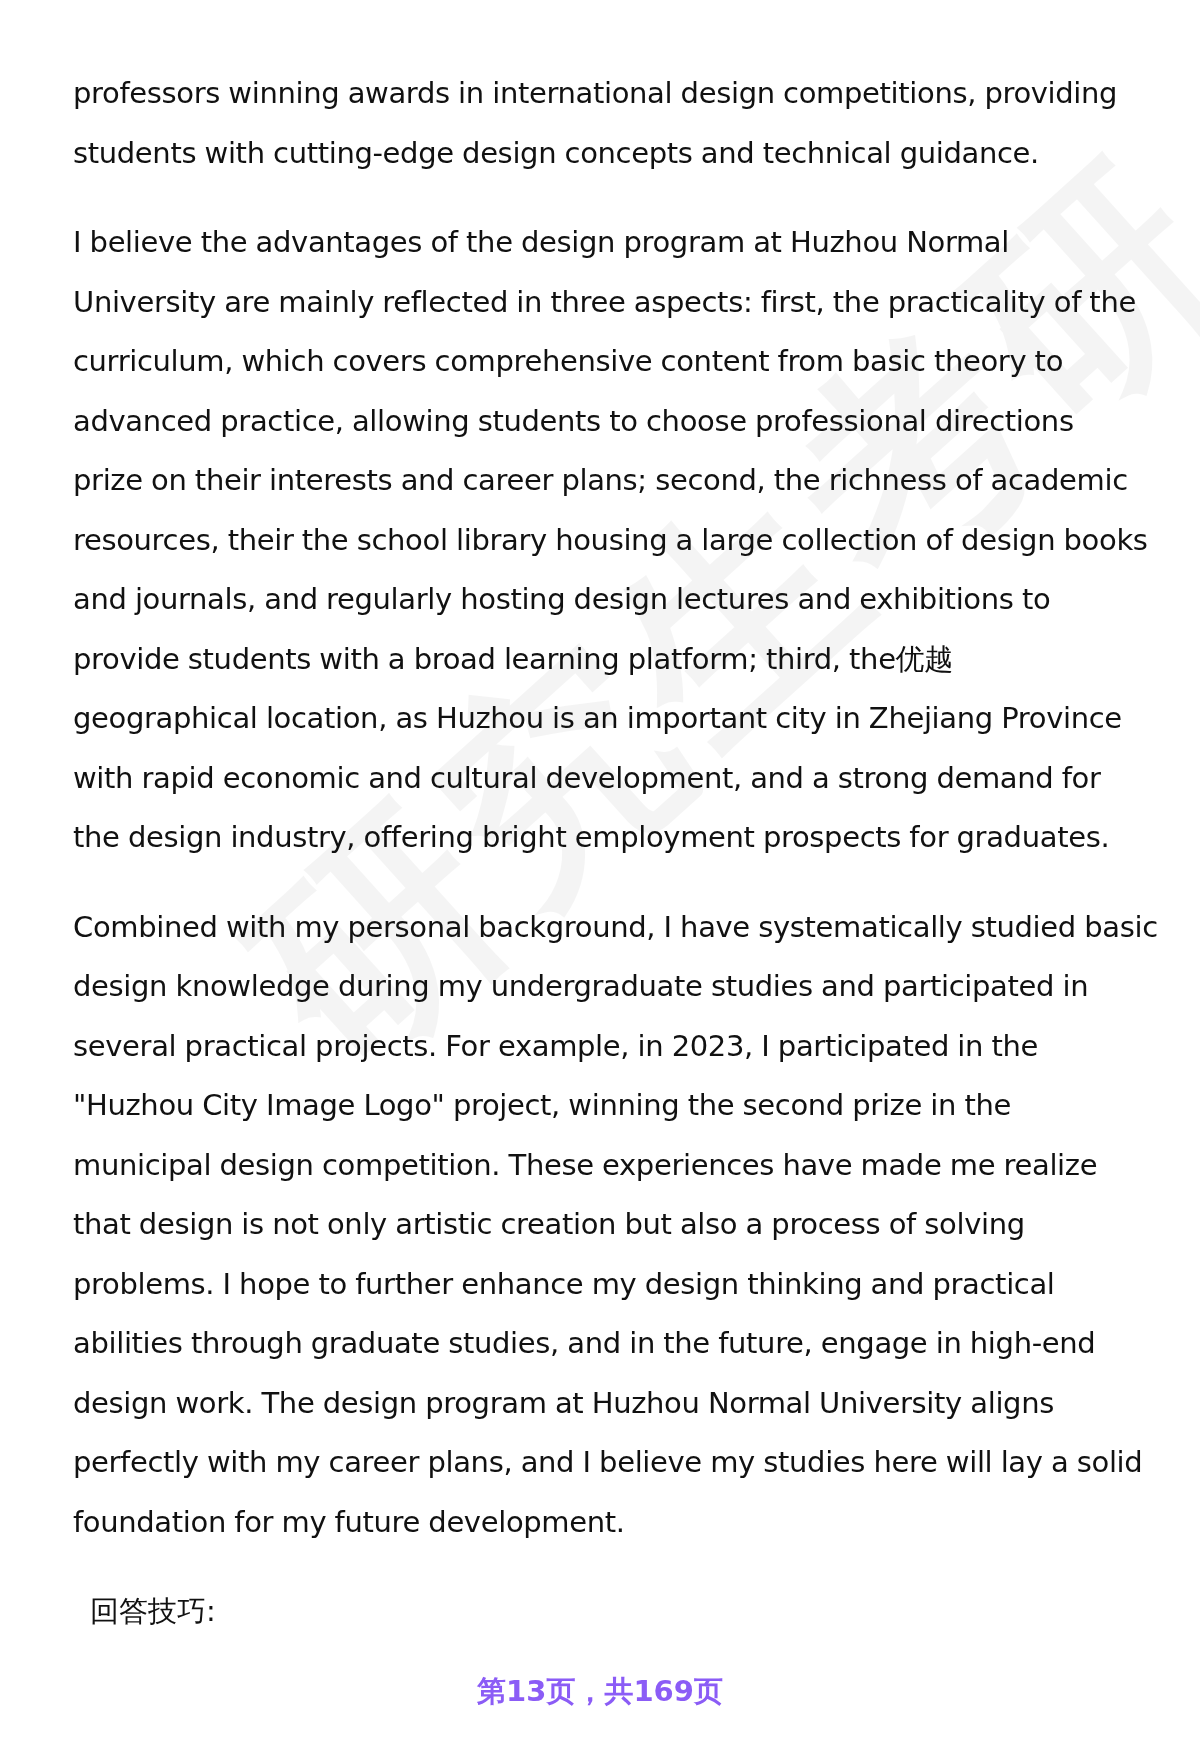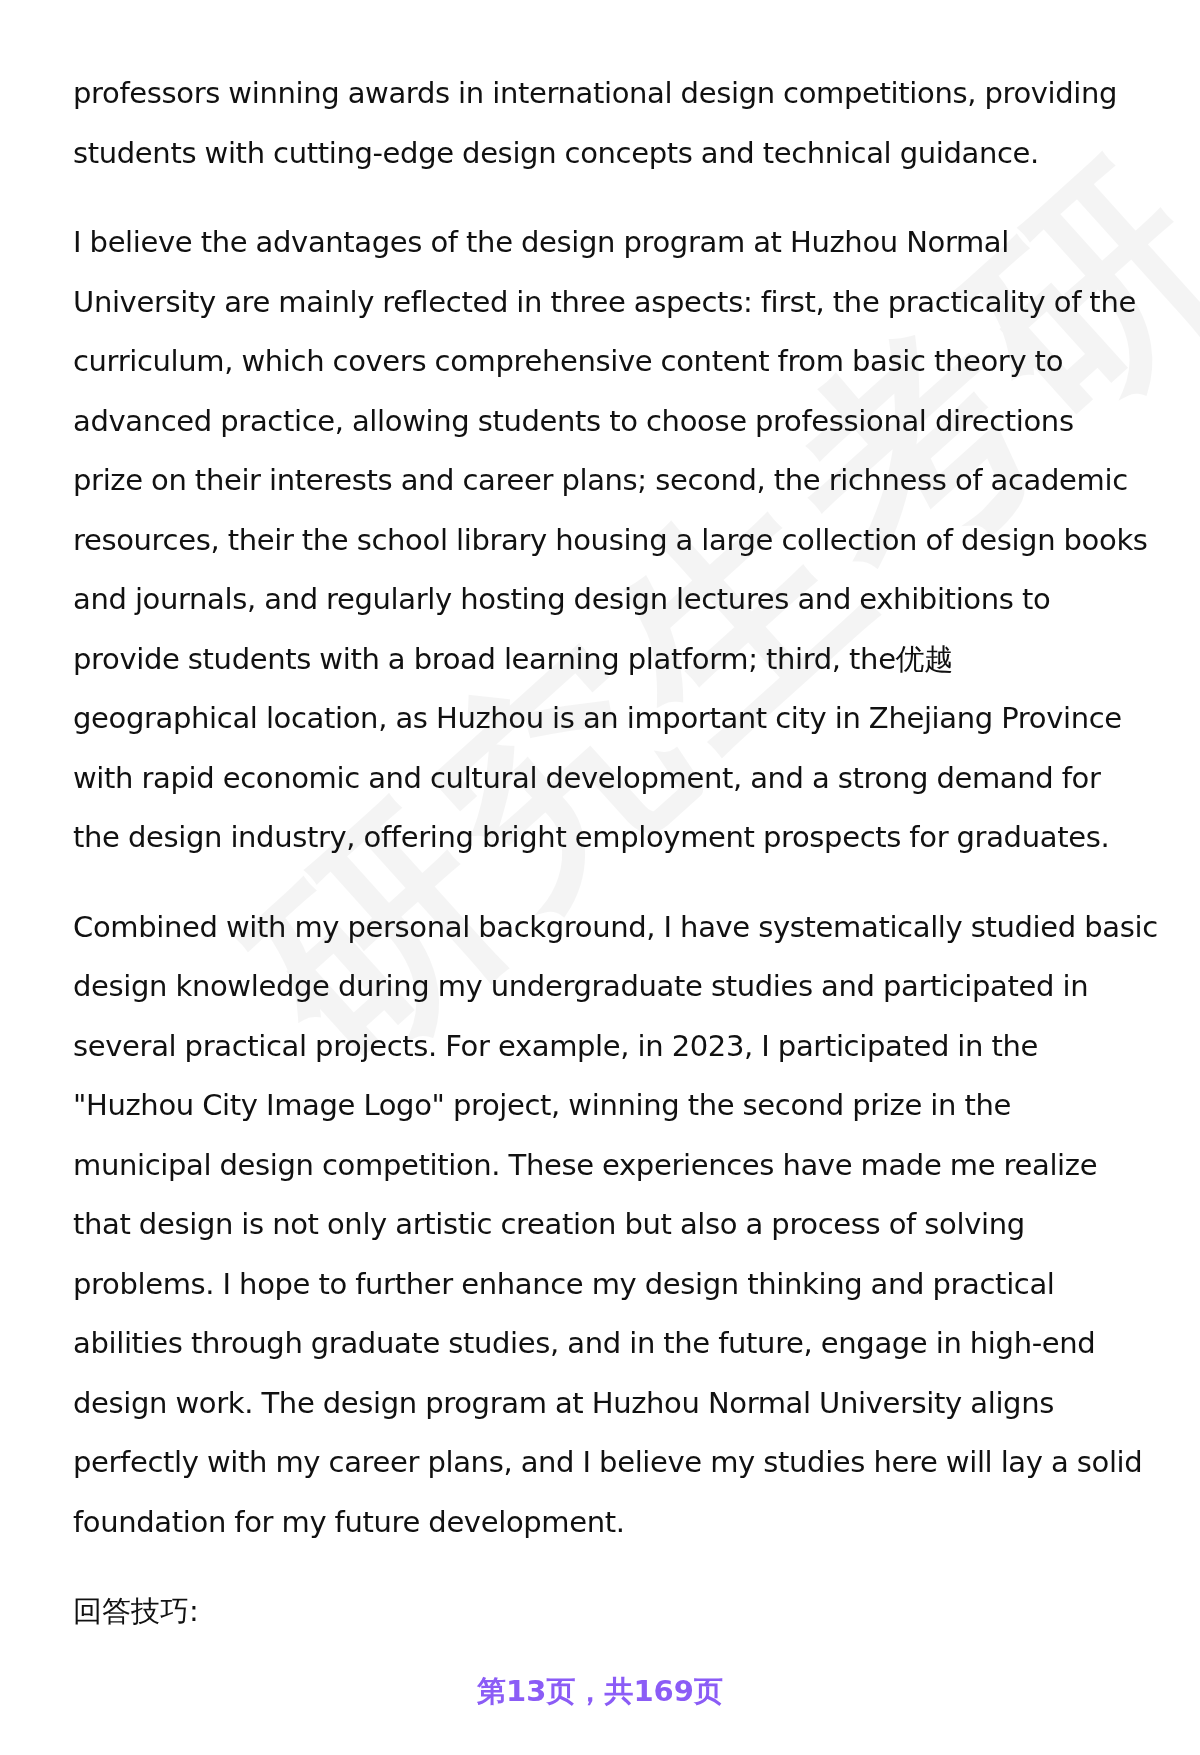--- a/index.html
+++ b/index.html
@@ -43,21 +43,21 @@
       font-size: 29px;
       line-height: 59.5px;
       letter-spacing: -0.35px;
       word-spacing: -0.5px;
     }
     .line {
       display: block;
       white-space: nowrap;
     }
     .tips-label {
-      margin: 0;
+      margin: 17px;
       font-size: 29px;
       line-height: 59.5px;
     }
     .footer {
       position: absolute;
       left: 0;
       width: 1200px;
       top: 1672px;
       text-align: center;
       font-size: 29px;

